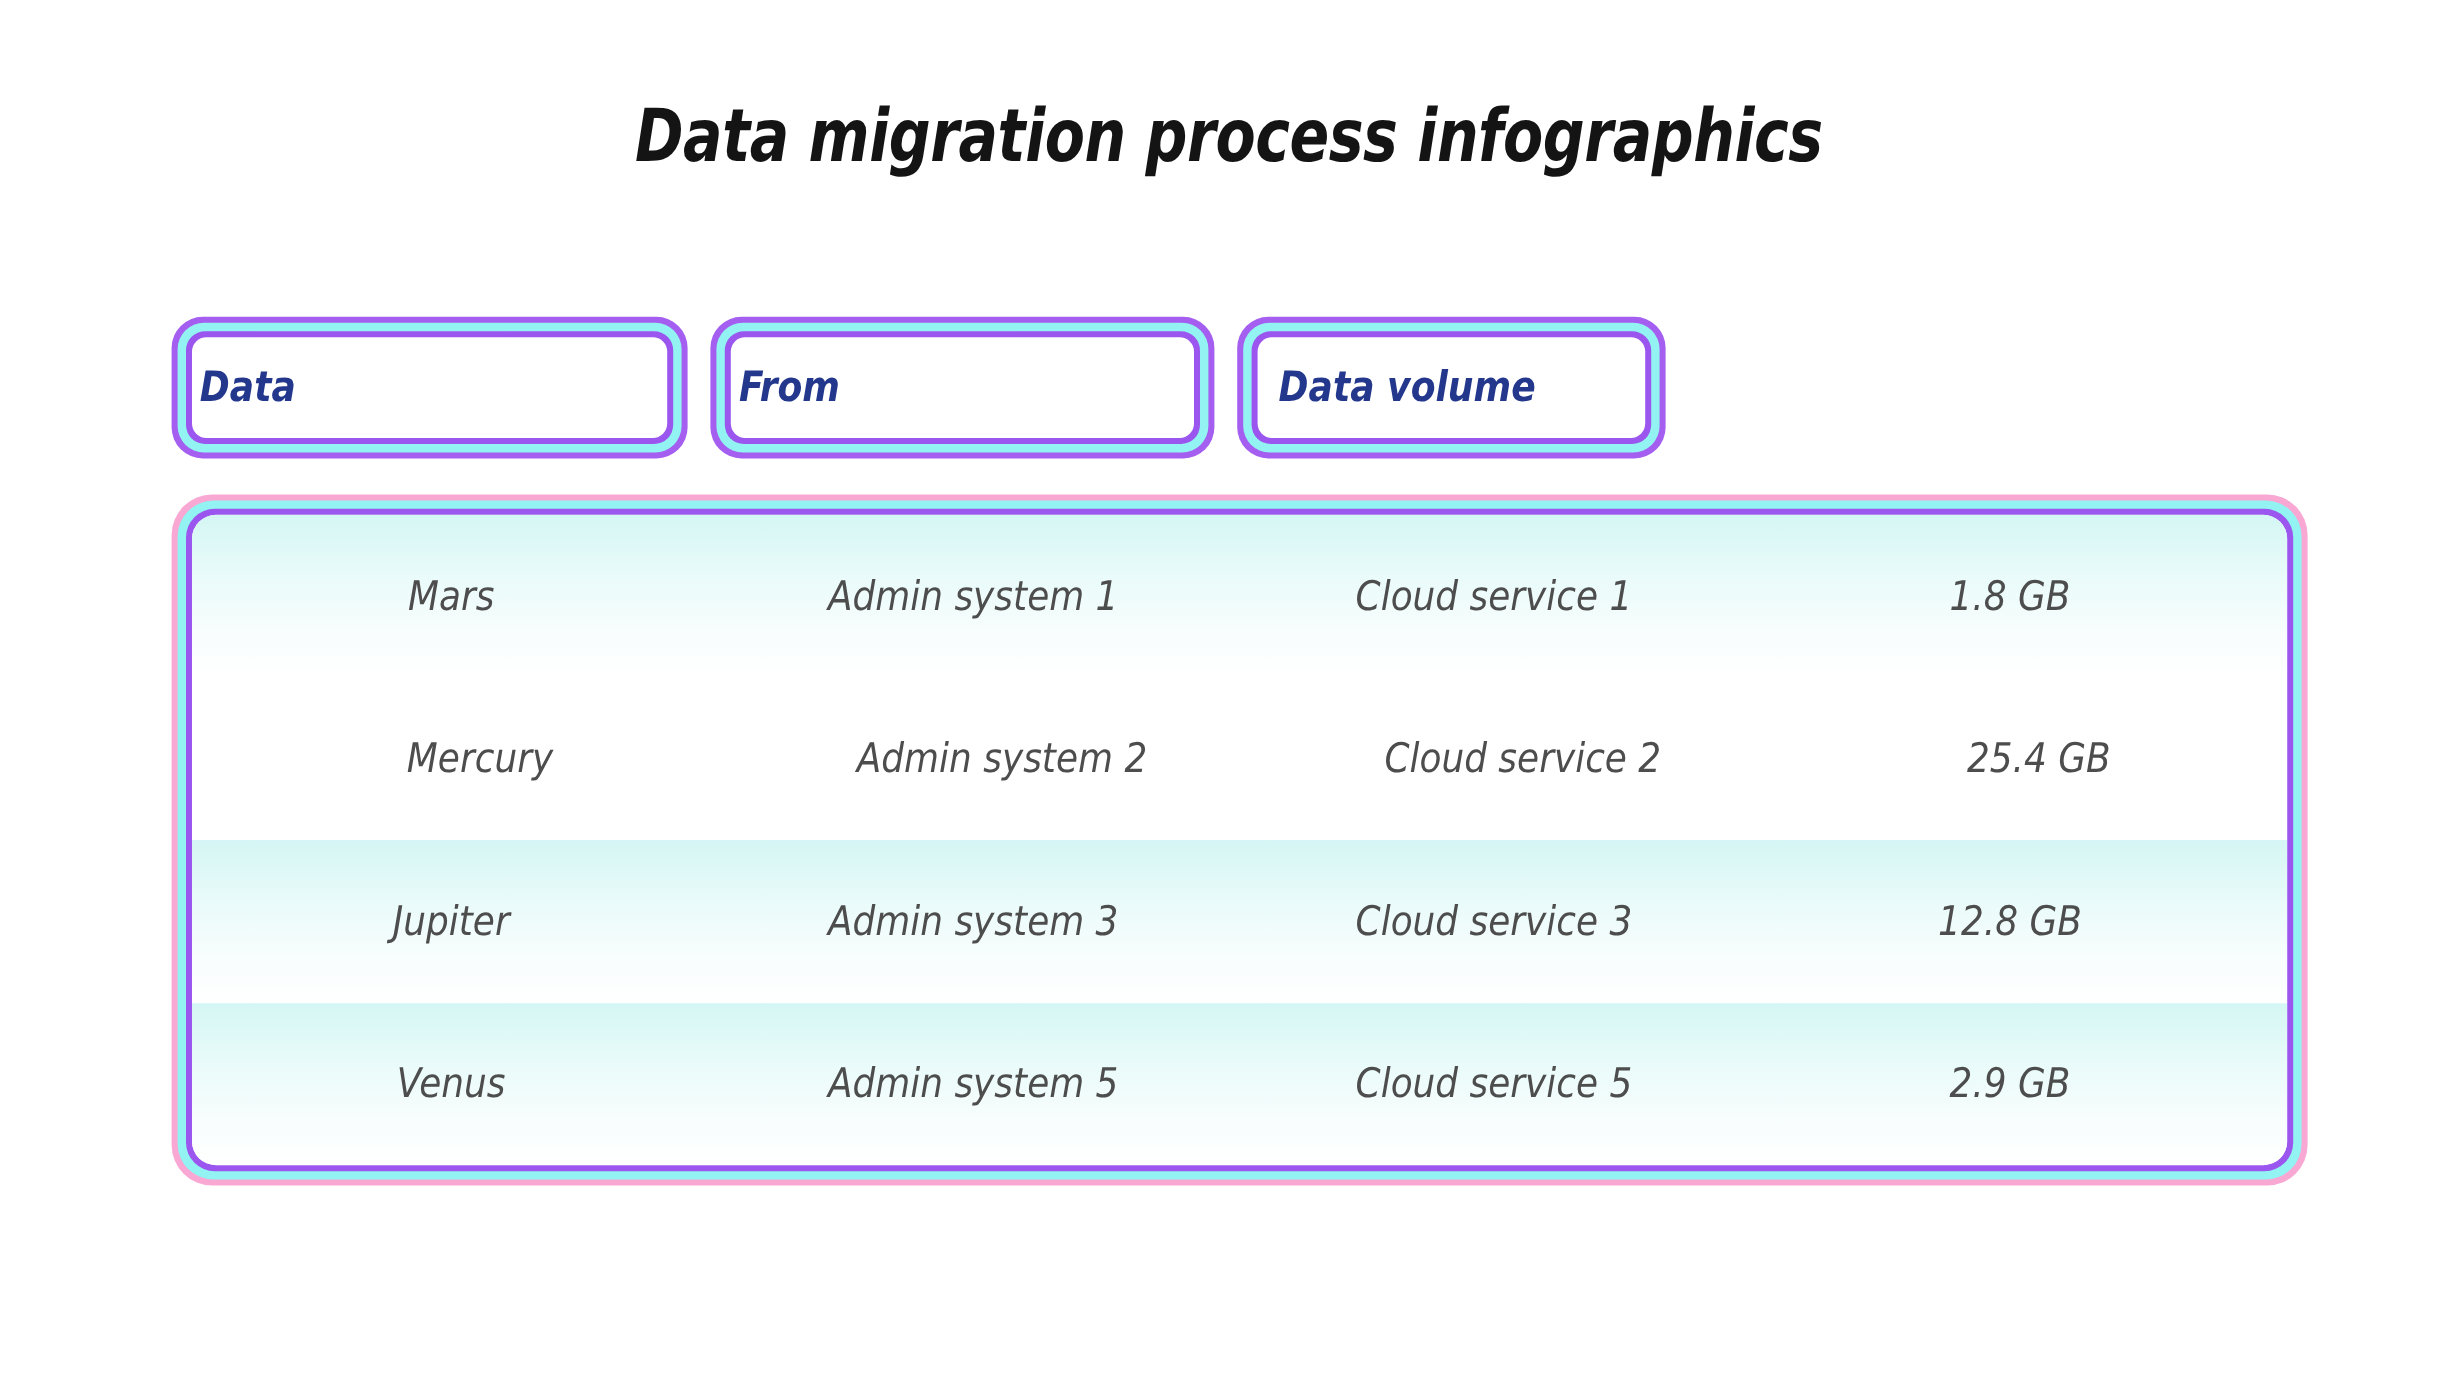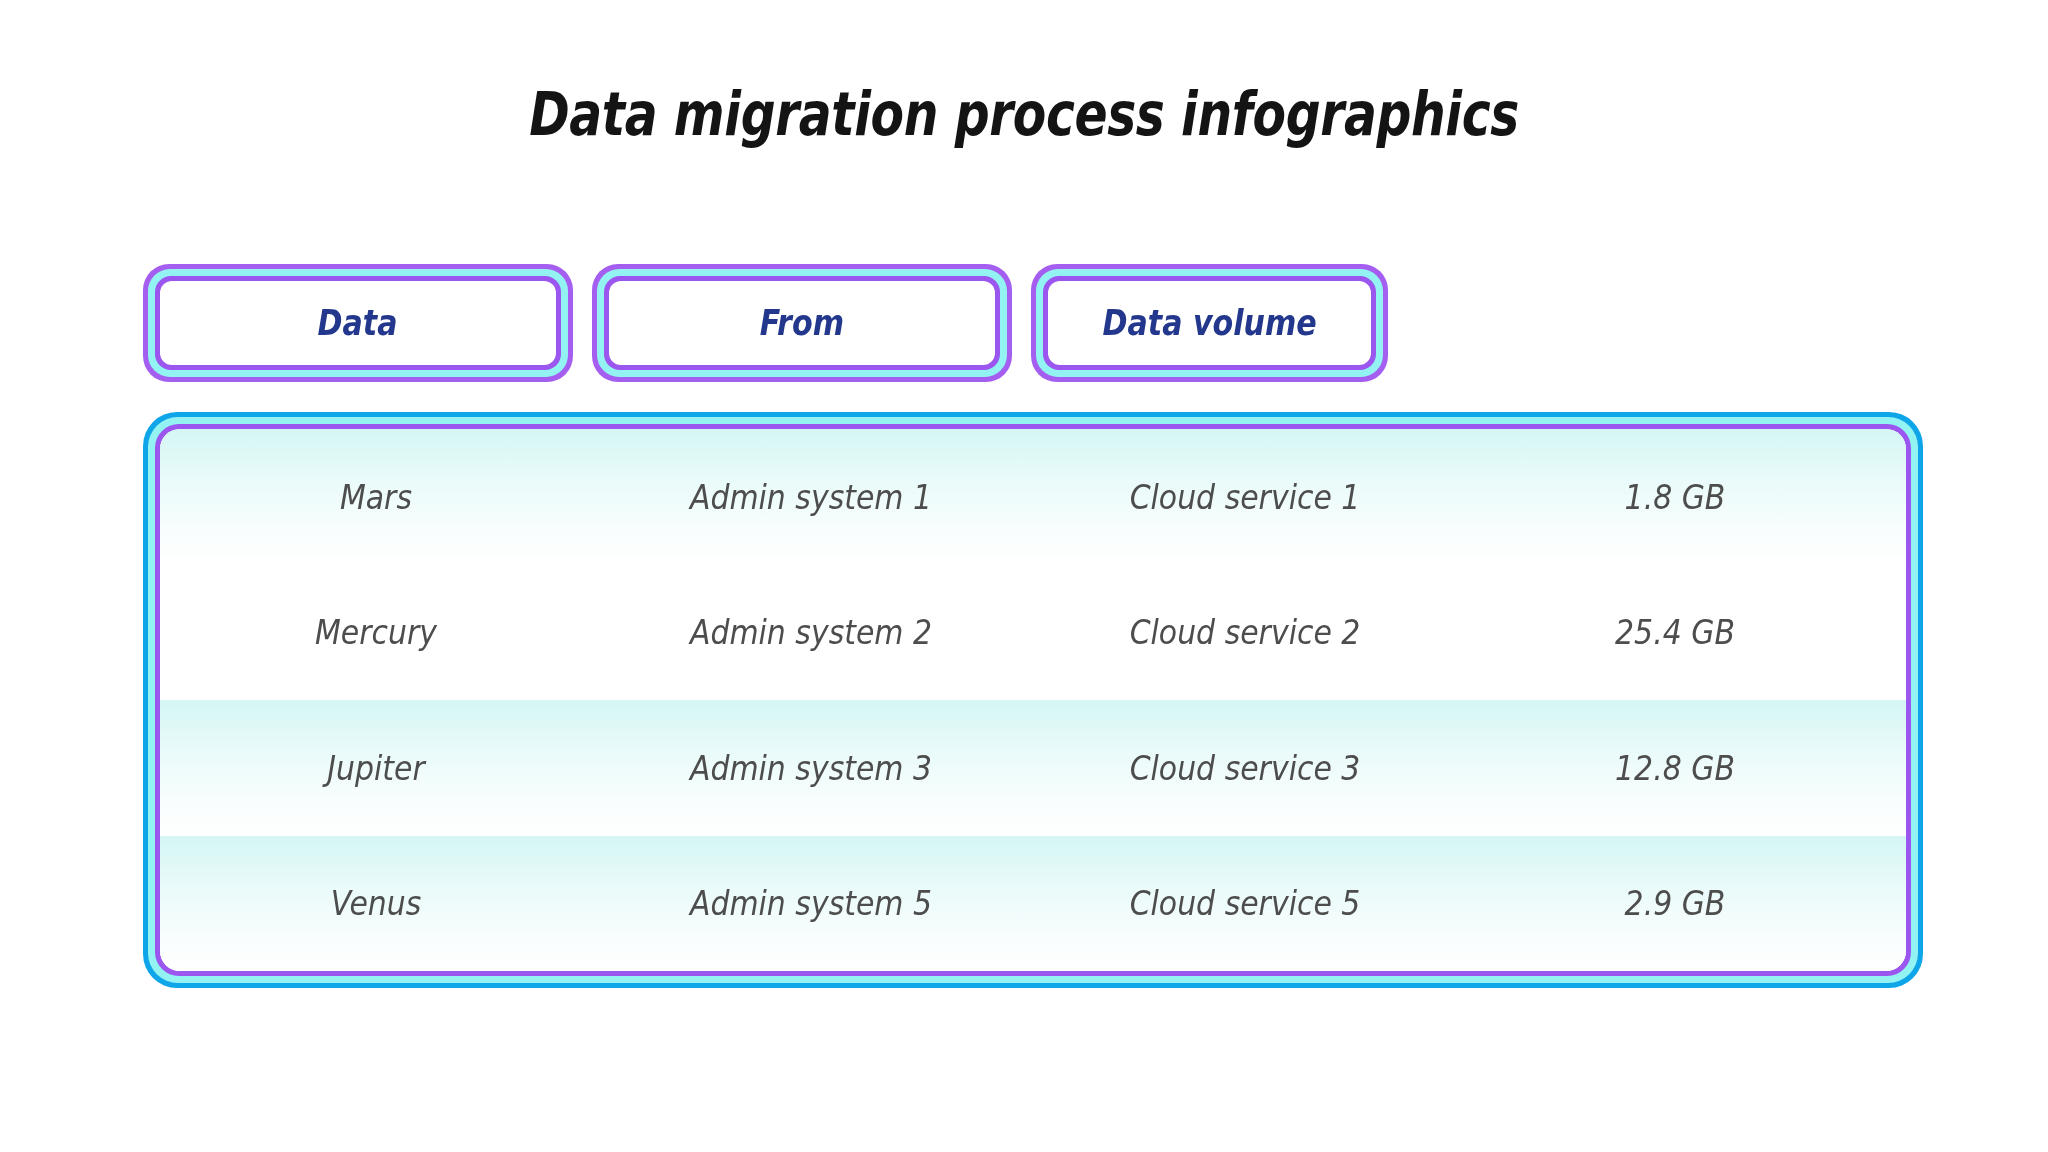--- a/index.html
+++ b/index.html
@@ -75,21 +75,20 @@
     padding: 5px;
     box-sizing: border-box;
   }
   .head-pill .pill-face {
     width: 100%;
     height: 100%;
     border-radius: 12px;
     background: #ffffff;
     display: flex;
     align-items: center;
-    justify-content: center;
   }
   .head-label {
     font-family: "DejaVu Sans", sans-serif;
     font-weight: 700;
     font-size: 35px;
     color: #23388c;
     transform: scaleX(0.86);
     white-space: nowrap;
     letter-spacing: 0px;
   }
@@ -100,21 +99,21 @@
   .w-volume { width: 357px; }
 
   
   .table-wrap {
     position: absolute;
     top: 412px;
     left: 143px;
     width: 1780px;
     height: 576px;
     border-radius: 34px;
-    background: #0ea5e9;            
+    background: #f9a8d4;            
     padding: 5px;
     box-sizing: border-box;
   }
   .table-ring-cyan {
     width: 100%;
     height: 100%;
     border-radius: 30px;
     background: #93f2f2;
     padding: 7px;
     box-sizing: border-box;
@@ -141,20 +140,21 @@
     flex: 1 1 0;
     display: flex;
     align-items: center;
     min-height: 0;
   }
   .t-row.shaded {
     background: linear-gradient(180deg, #d4f6f4 0%, #e9fbfa 38%, #f8fdfd 72%, #ffffff 100%);
   }
   .t-row.plain {
     background: #ffffff;
+    padding-left: 24px;
   }
 
   .t-cell {
     font-family: "DejaVu Sans", sans-serif;
     font-weight: 300;
     font-size: 34px;
     color: #4d4d4d;
     text-align: center;
     transform: scaleX(0.88);
     white-space: nowrap;

